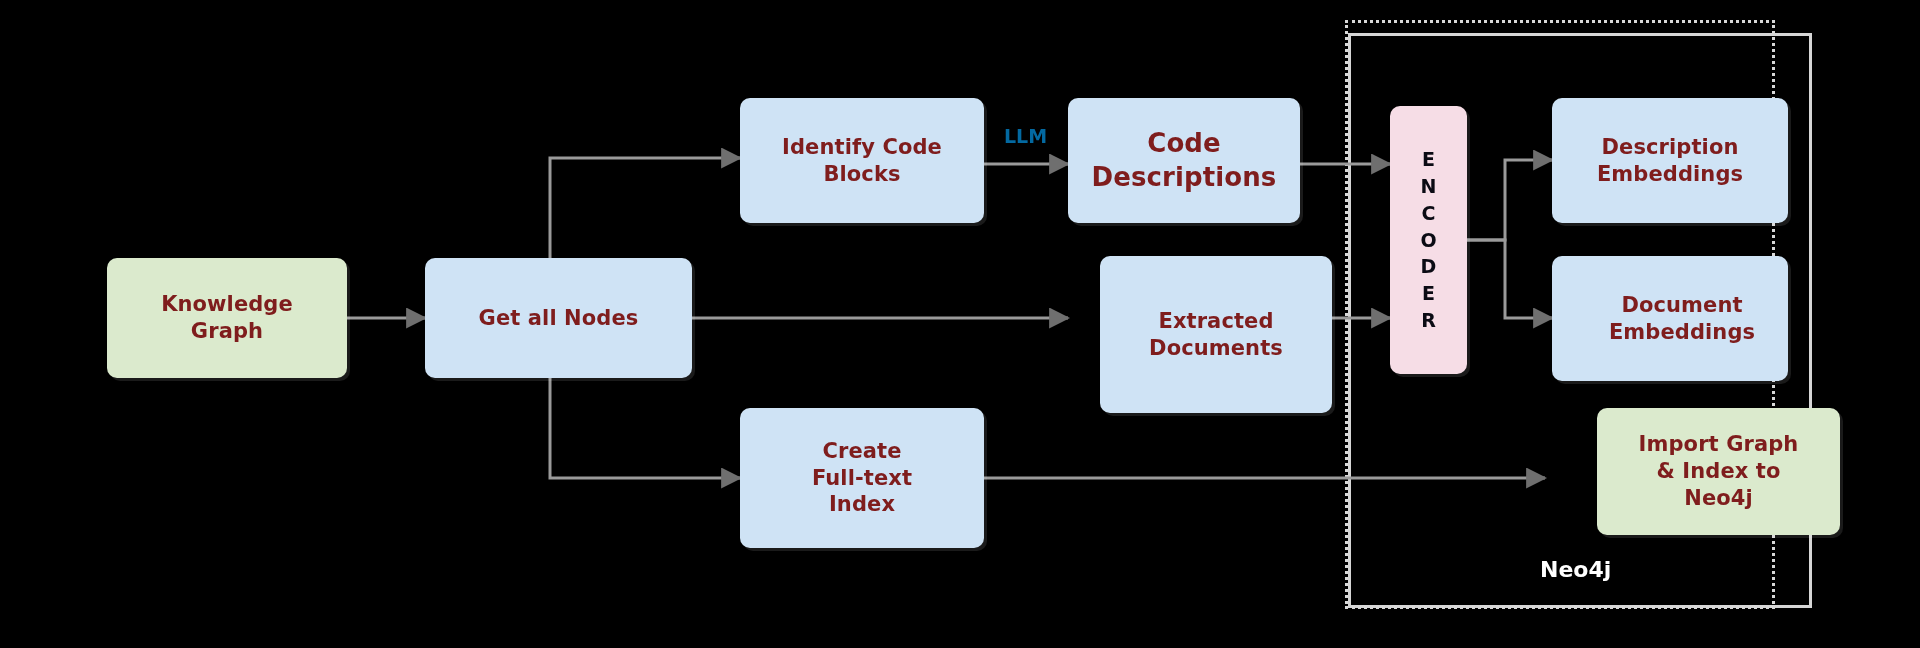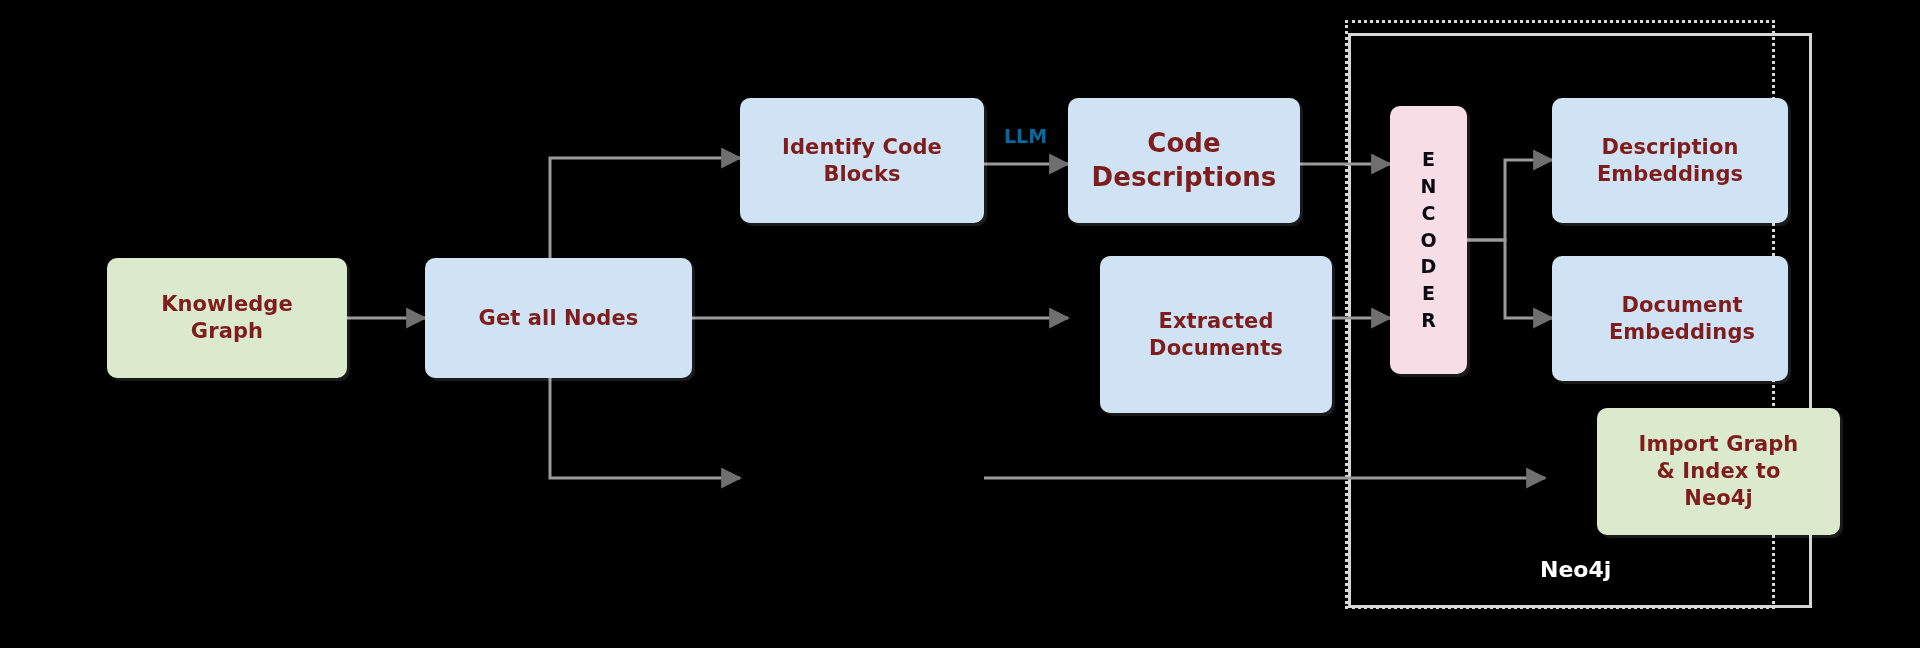--- a/index.html
+++ b/index.html
@@ -141,20 +141,25 @@
   <div class="node blue" style="left:1068px; top:98px; width:232px; height:125px; font-size:26px;">
     <span>Code
 Descriptions</span>
   </div>
 
   <div class="node blue" style="left:1100px; top:256px; width:232px; height:157px; font-size:21px;">
     <span>Extracted
 Documents</span>
   </div>
 
+  <div class="node blue" style="left:740px; top:408px; width:244px; height:140px; font-size:21px;">
+    <span>Create
+Full-text
+Index</span>
+  </div>
 
   <div class="encoder" style="left:1390px; top:106px; width:77px; height:268px;">
     <span class="ltr">E</span>
     <span class="ltr">N</span>
     <span class="ltr">C</span>
     <span class="ltr">O</span>
     <span class="ltr">D</span>
     <span class="ltr">E</span>
     <span class="ltr">R</span>
   </div>

